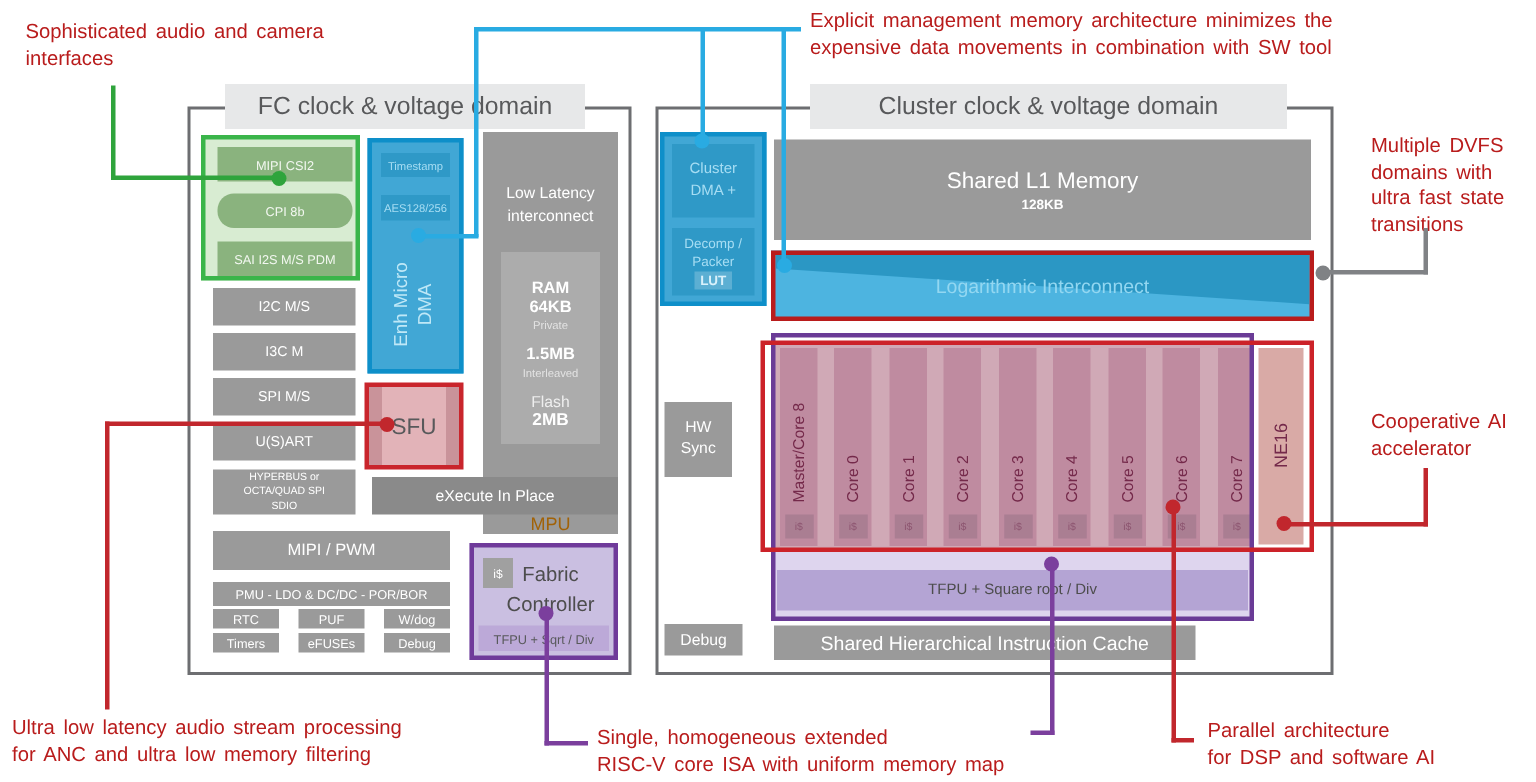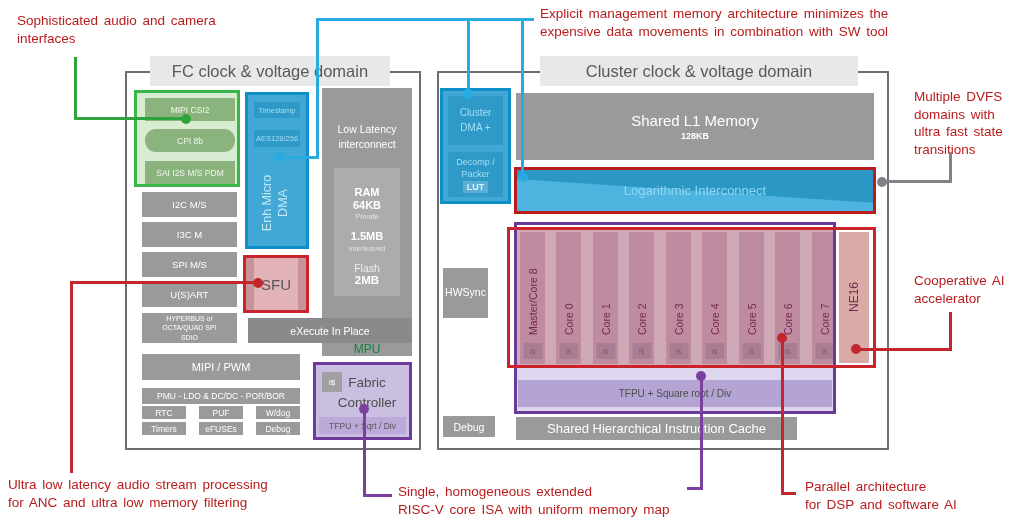--- a/index.html
+++ b/index.html
@@ -172,21 +172,21 @@
     <div style="font-size:11px; font-weight:bold; line-height:1.2;">64KB</div>
     <div style="font-size:7.5px; color:#e3e3e3;">Private</div>
     <div style="font-size:11px; font-weight:bold; margin-top:9px; line-height:1.2;">1.5MB</div>
     <div style="font-size:7.5px; color:#e3e3e3;">Interleaved</div>
     <div style="font-size:10.5px; color:#eeeeee; margin-top:9px;">Flash</div>
     <div style="font-size:11.5px; font-weight:bold;">2MB</div>
   </div>
   <div class="gblk" style="left:248px; top:318px; width:164px; height:25px; background:#8a8a8a; font-size:10.5px;">
       <span>eXecute In Place</span>
     </div>
-  <div style="position:absolute; left:330px; top:342px; width:74px; color:#15803d; font-size:12px; text-align:center;"><span>MPU</span></div>
+  <div style="position:absolute; left:330px; top:342px; width:74px; color:#a16207; font-size:12px; text-align:center;"><span>MPU</span></div>
 
   <div style="position:absolute; left:313px; top:362px; width:99px; height:78px; border:3px solid #6f3a9a; background:#cabfe1;">
     <div style="position:absolute; left:6px; top:7px; width:20px; height:20px; background:#a0a0a0; color:#fff; font-size:8px; display:flex; align-items:center; justify-content:center;">
       <span>i$</span>
     </div>
     <div style="position:absolute; left:10px; top:8px; width:82px; text-align:center; color:#4d4d4d; font-size:13.5px; line-height:1.45;">
       <div>Fabric</div>
       <div>Controller</div>
     </div>
     <div style="position:absolute; left:3px; right:3px; bottom:3px; height:17px; background:#bca9d8; color:#58595b; font-size:8.5px; display:flex; align-items:center; justify-content:center;">
@@ -218,21 +218,21 @@
 
   <div style="position:absolute; left:514px; top:167px; width:362px; height:47px; border:3px solid #b91c1c; background:#4db4e0; overflow:hidden;">
     <svg width="100%" height="100%" viewBox="0 0 100 100" preserveAspectRatio="none" style="position:absolute; left:0; top:0;">
       <polygon points="0,0 100,0 100,80 0,22" fill="#2b97c4"></polygon>
     </svg>
     <div style="position:absolute; left:0; right:0; top:13px; text-align:center; color:#93d7f1; font-size:13px;">
       <span>Logarithmic Interconnect</span>
     </div>
   </div>
 
-  <div class="gblk" style="left:443px; top:268px; width:45px; height:50px; font-size:10.5px; flex-direction:row; line-height:1.3;">
+  <div class="gblk" style="left:443px; top:268px; width:45px; height:50px; font-size:10.5px; flex-direction:column; line-height:1.3;">
     <span>HW</span>
       <span>Sync</span>
   </div>
   <div class="gblk" style="left:443px; top:416px; width:52px; height:21px; font-size:10.5px;">
       <span>Debug</span>
     </div>
 
   <div style="position:absolute; left:516px; top:229px; width:320px; height:138px; background:#d0a9b6; overflow:hidden;">
     <div class="core-col" style="left:4px;">
       <span class="core-label">Master/Core 8</span>

